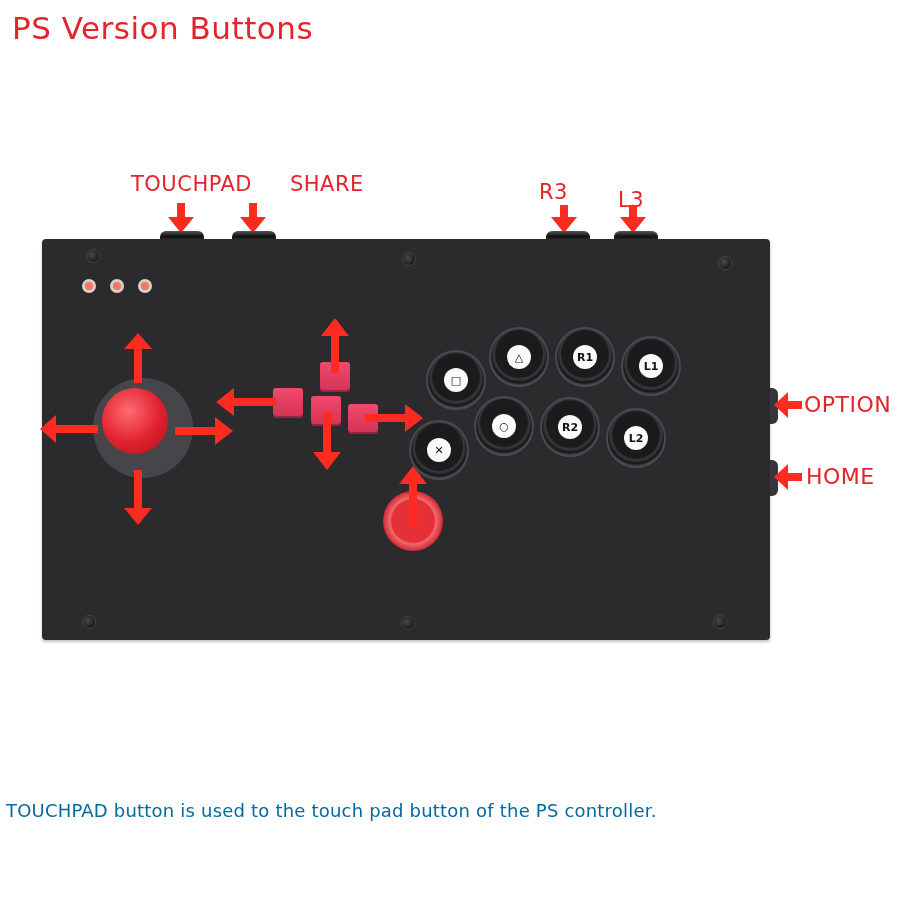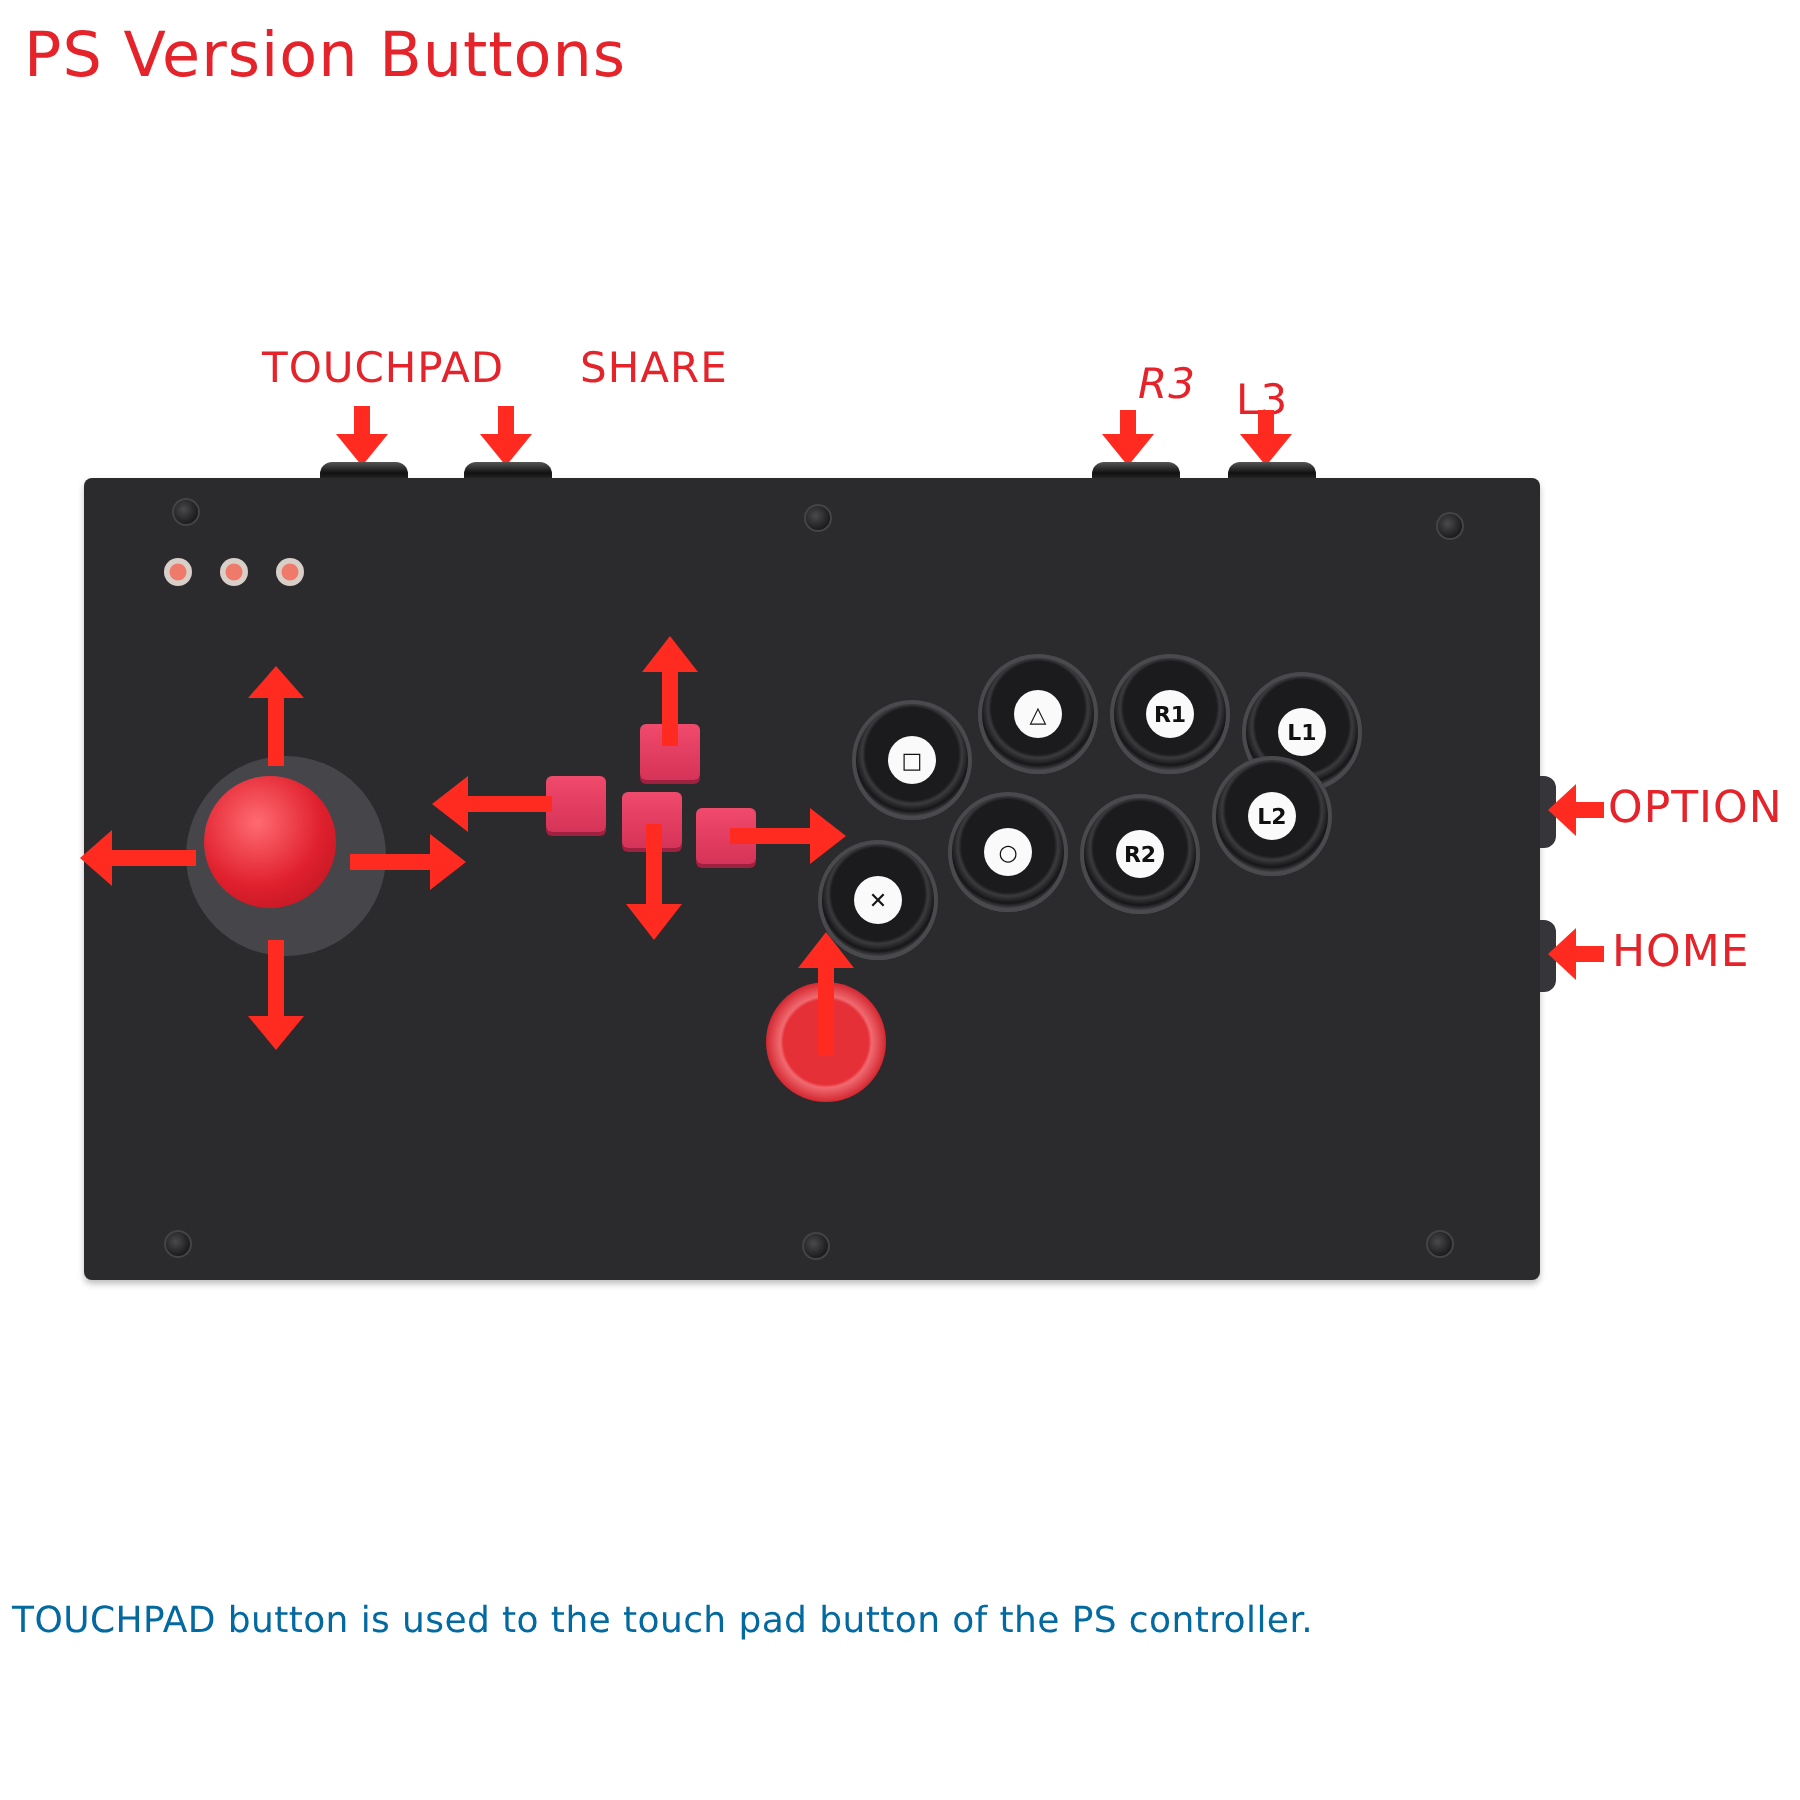--- a/index.html
+++ b/index.html
@@ -25,21 +25,21 @@
   #bigbtn{left:383px;top:491px;width:60px;height:60px;border-radius:50%;background:radial-gradient(circle,#e63038 0 50%,#f06a70 54%,#d42a33 70%,#b01820);}
   .arrow{position:absolute;}
 </style>
 </head>
 <body>
 
 <div id="title" class="abs">PS Version Buttons</div>
 
 <div class="lbl" style="left:96px;top:172px;margin-left:35px;">TOUCHPAD</div>
 <div class="lbl" style="left:246px;top:172px;margin-left:44px;">SHARE</div>
-<div class="lbl" style="left:569px;top:180px;font-style:italic;">R3</div>
+<div class="lbl" style="left:539px;top:180px;">R3</div>
 <div class="lbl" style="left:618px;top:188px;">L3</div>
 
 <svg class="arrow" style="left:168px;top:203px" width="26" height="30">
     <rect x="9" y="0" width="8" height="16" fill="#ff2a20"></rect>
     <polygon points="0,14 26,14 13,30" fill="#ff2a20"></polygon>
   </svg>
 <svg class="arrow" style="left:240px;top:203px" width="26" height="30">
     <rect x="9" y="0" width="8" height="16" fill="#ff2a20"></rect>
     <polygon points="0,14 26,14 13,30" fill="#ff2a20"></polygon>
   </svg>
@@ -145,21 +145,21 @@
 <div class="fbtn" style="left:474px;top:396px">
     <div class="glyph">
       <span>○</span>
     </div>
   </div>
 <div class="fbtn" style="left:540px;top:397px">
     <div class="glyph">
       <span>R2</span>
     </div>
   </div>
-<div class="fbtn" style="left:606px;top:378px">
+<div class="fbtn" style="left:606px;top:408px">
     <div class="glyph">
       <span>L2</span>
     </div>
   </div>
 <div class="fbtn" style="left:409px;top:420px">
     <div class="glyph">
       <span>✕</span>
     </div>
   </div>
 

